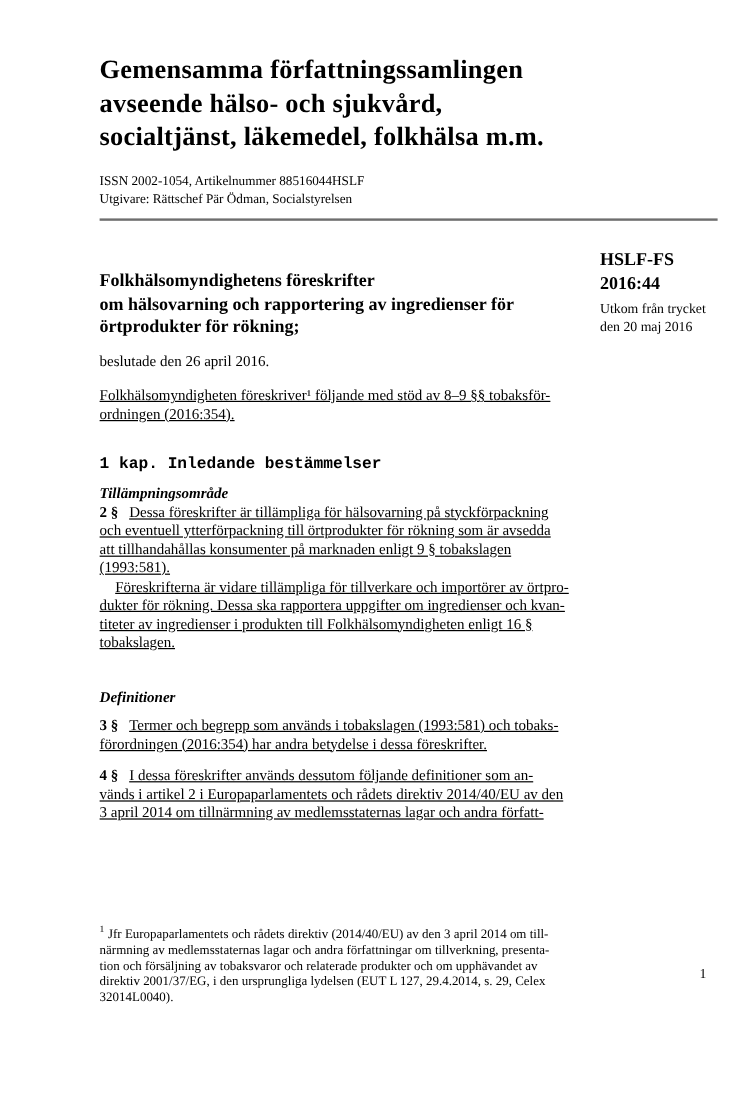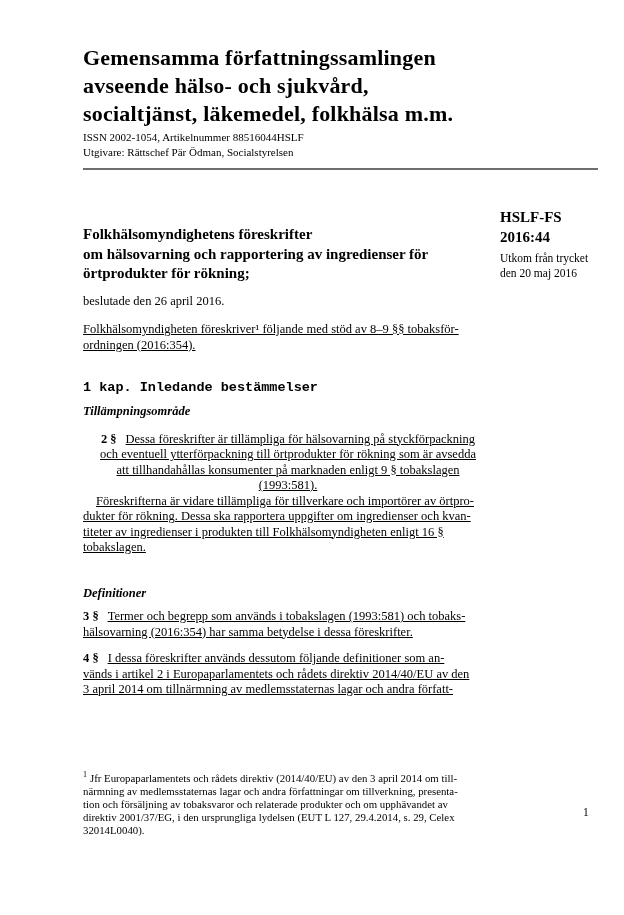--- a/index.html
+++ b/index.html
@@ -10,39 +10,39 @@
     font-family:"Liberation Serif","DejaVu Serif",serif;
     color:#000;
     overflow:hidden;
   }
   
   .hdr{position:absolute;left:83px;top:44px;width:515px;}
   .hdr h1{
     margin:0;font-size:22px;line-height:28px;font-weight:bold;
     white-space:pre-line;letter-spacing:.2px;
   }
-  .meta{margin-top:2px;font-size:11px;line-height:15px;}
+  .meta{margin-top:16px;font-size:11px;line-height:15px;}
   .rule{margin:8px 0 0 0;border:none;border-top:2px solid #6e6e6e;height:0;}
   
   .issue{position:absolute;left:500px;top:207px;width:112px;}
   .issue-num{font-size:15px;line-height:20px;font-weight:bold;white-space:pre-line;}
   .issue-note{margin-top:4px;font-size:11.5px;line-height:15px;white-space:pre-line;}
   
   .main{position:absolute;left:83px;top:225px;width:410px;}
   .doctitle{margin:0;font-size:15px;line-height:19.5px;font-weight:bold;white-space:pre-line;}
   .decided{margin:10px 0 0 0;font-size:12.5px;line-height:15.5px;}
   .body-p{margin:0;font-size:12.5px;line-height:15.5px;}
   .body-p span{white-space:pre;text-decoration:underline;}
   .intro{margin-top:13px;}
   .chap{margin:26px 0 0 0;font-size:13.5px;line-height:17px;font-weight:bold;font-family:Liberation Mono, monospace;}
   .subhead{margin:8px 0 0 0;font-size:12.5px;line-height:15.5px;font-weight:bold;font-style:italic;}
   .subhead.defs{margin-top:30px;}
   .label{font-weight:bold;margin-right:9px;}
   .p-s1{margin-top:8px;}
-  .p-s2{margin-top:12px;text-align:center;}
+  .p-s2{}
   .p-cont{text-indent:13px;}
   .p-s3{margin-top:8px;}
   .p-s4{margin-top:11px;}
   
   .footnote{position:absolute;left:83px;top:768px;width:455px;font-size:10.8px;line-height:13px;margin:0;}
   .footnote sup{font-size:8px;margin-right:3px;}
   .footnote span{white-space:pre;}
   
   .pagenum{position:absolute;left:583px;top:806px;font-size:11.5px;}
 </style>
@@ -86,21 +86,21 @@
 att tillhandahållas konsumenter på marknaden enligt 9 § tobakslagen
 (1993:581).</span></p>
     <p class="body-p p-cont"><span>Föreskrifterna är vidare tillämpliga för tillverkare och importörer av örtpro-
 dukter för rökning. Dessa ska rapportera uppgifter om ingredienser och kvan-
 titeter av ingredienser i produkten till Folkhälsomyndigheten enligt 16 §
 tobakslagen.</span></p>
 
     <h4 class="subhead defs">Definitioner</h4>
 
     <p class="body-p p-s3"><b class="label">3 §</b><span>Termer och begrepp som används i tobakslagen (1993:581) och tobaks-
-hälsovarning (2016:354) har samma betydelse i dessa föreskrifter.</span></p>
+förordningen (2016:354) har andra betydelse i dessa föreskrifter.</span></p>
 
     <p class="body-p p-s4"><b class="label">4 §</b><span>I dessa föreskrifter används dessutom följande definitioner som an-
 vänds i artikel 2 i Europaparlamentets och rådets direktiv 2014/40/EU av den
 3 april 2014 om tillnärmning av medlemsstaternas lagar och andra författ-</span></p>
   </main>
 
   <p class="footnote"><sup>1</sup><span>Jfr Europaparlamentets och rådets direktiv (2014/40/EU) av den 3 april 2014 om till-
 närmning av medlemsstaternas lagar och andra författningar om tillverkning, presenta-
 tion och försäljning av tobaksvaror och relaterade produkter och om upphävandet av
 direktiv 2001/37/EG, i den ursprungliga lydelsen (EUT L 127, 29.4.2014, s. 29, Celex

